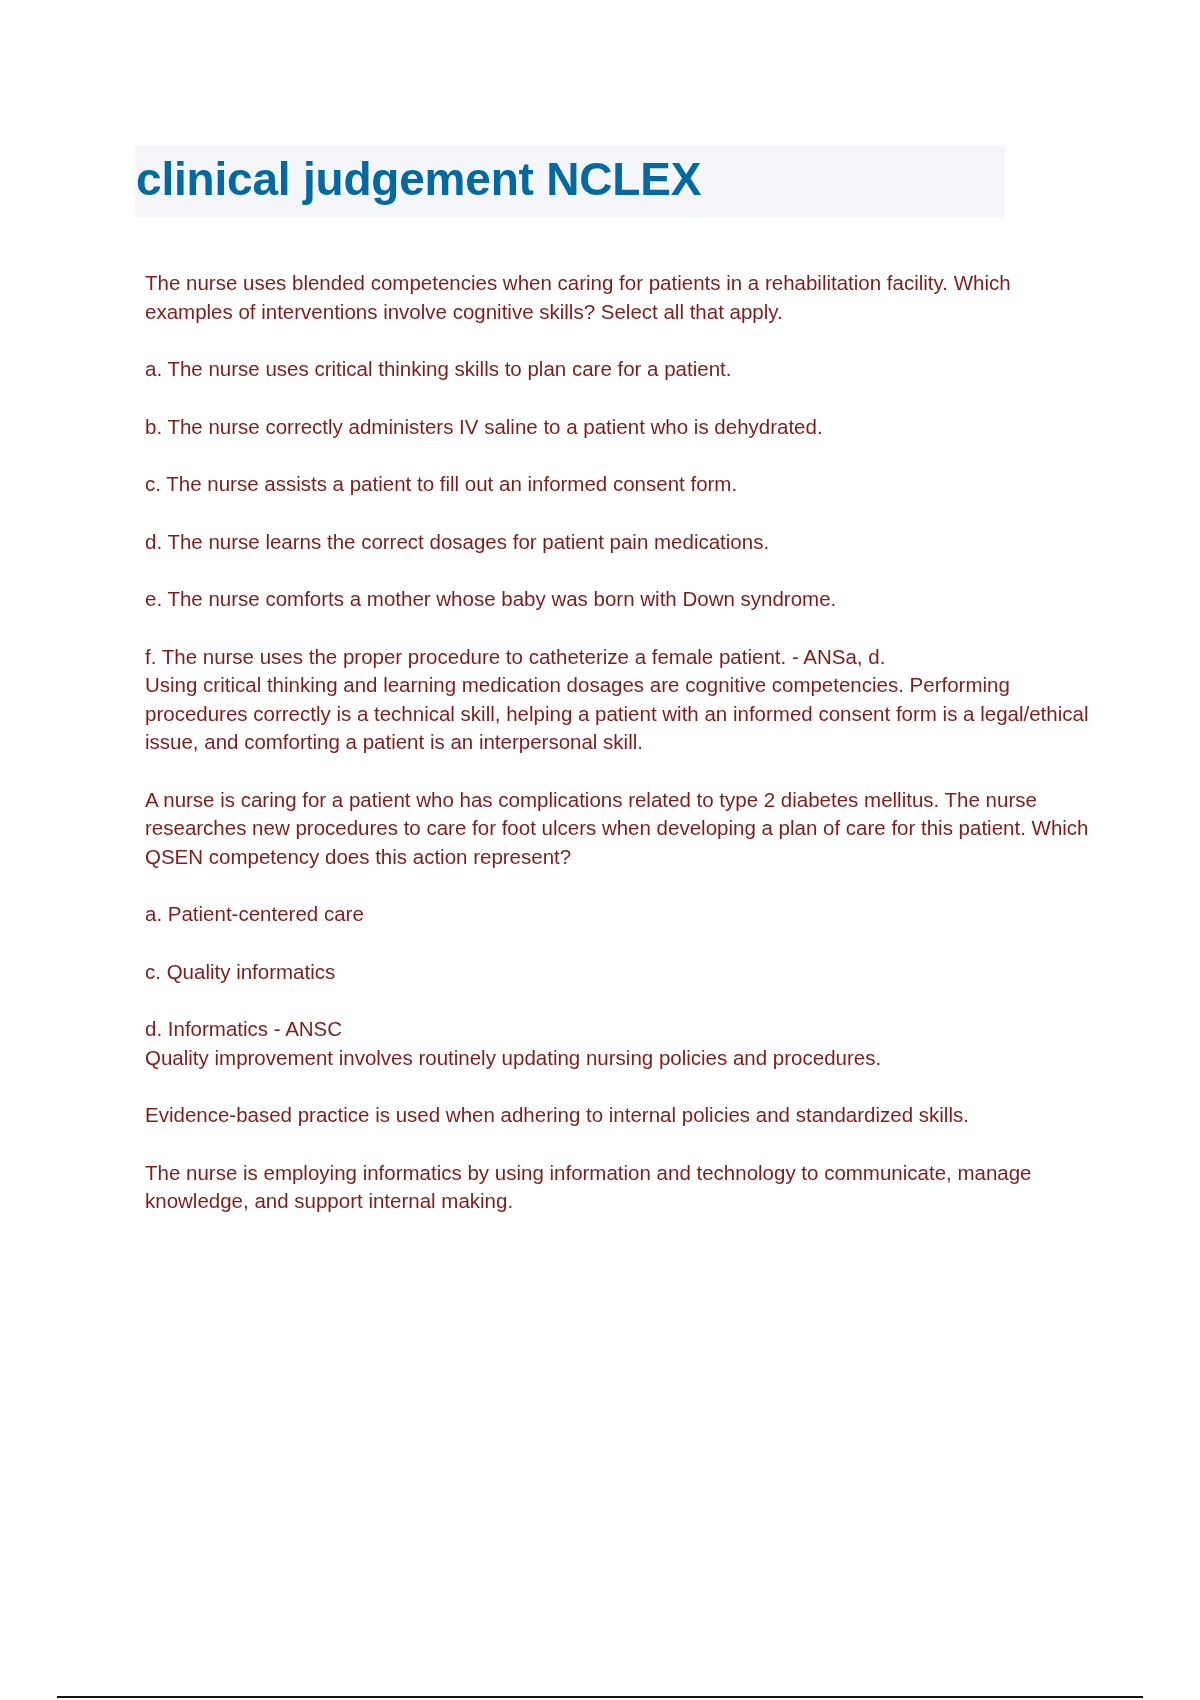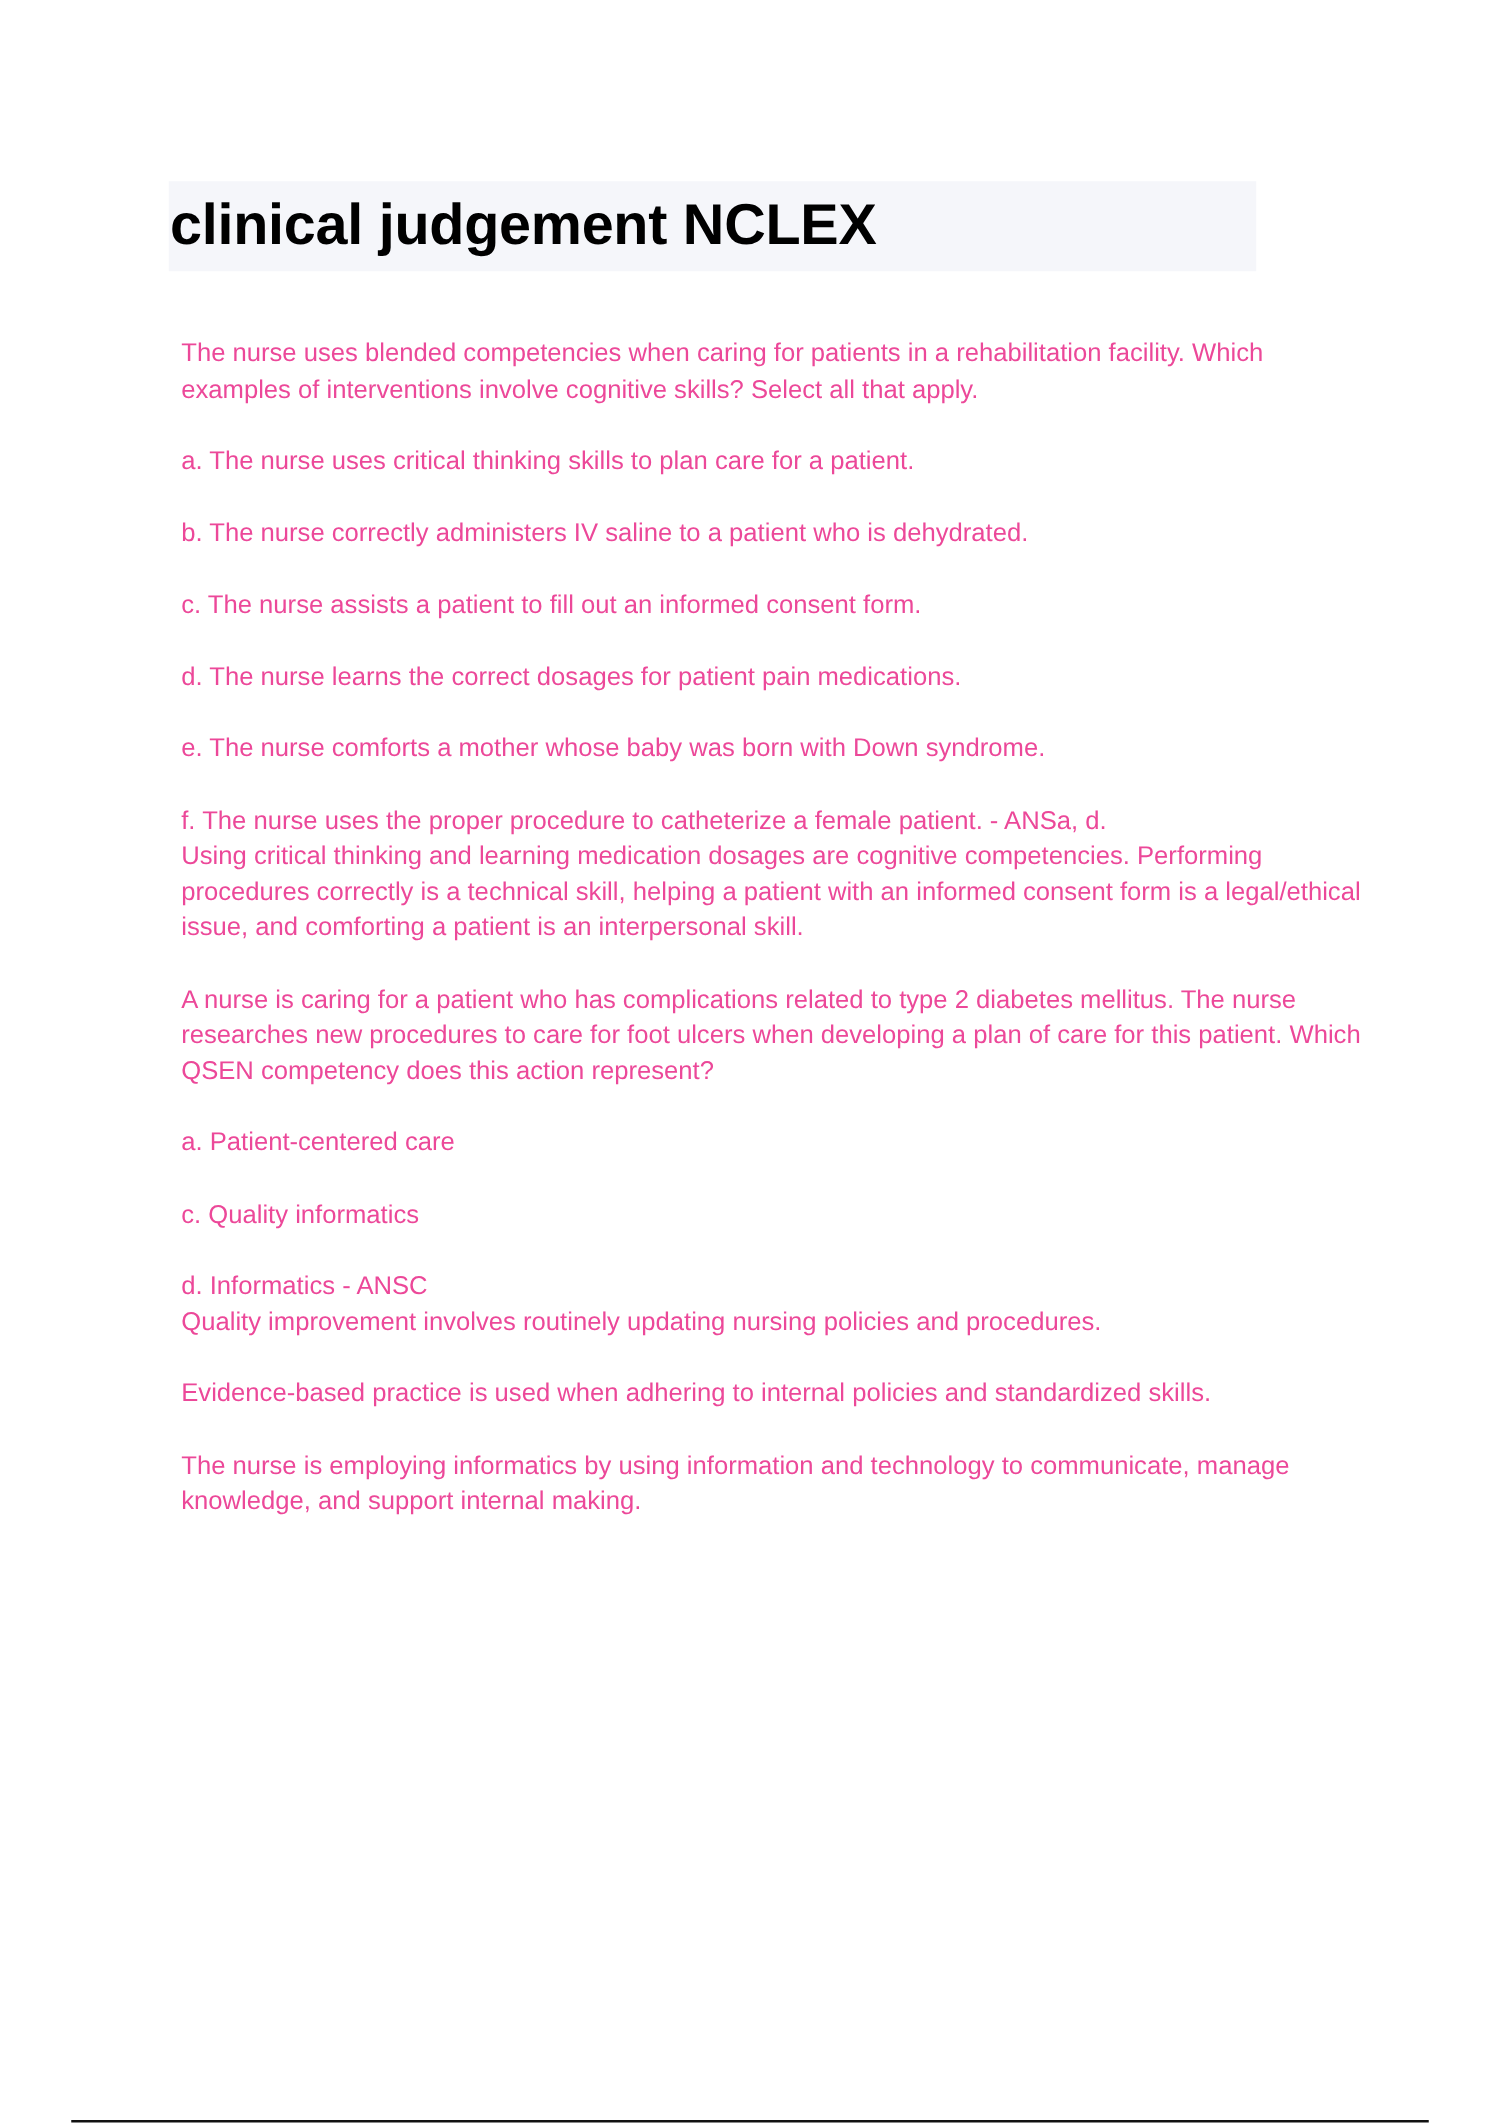--- a/index.html
+++ b/index.html
@@ -31,32 +31,32 @@
       box-sizing: border-box;
     }
     .title {
       position: absolute;
       left: 1px;
       top: 4px;
       margin: 0;
       font-size: 46px;
       font-weight: bold;
       line-height: 60px;
-      color: #000000;
+      color: #0369a1;
       letter-spacing: -0.2px;
       white-space: nowrap;
     }
     .content {
       position: absolute;
       left: 145px;
       top: 269px;
       width: 950px;
       font-size: 20.5px;
       line-height: 28.5px;
-      color: #ec4899;
+      color: #7f1d1d;
     }
     .para {
       margin: 0 0 29px 0;
       white-space: pre-line;
     }
     .para.tight { margin-bottom: 0; }
     .footer-rule {
       position: absolute;
       left: 57px;
       top: 1696px;

